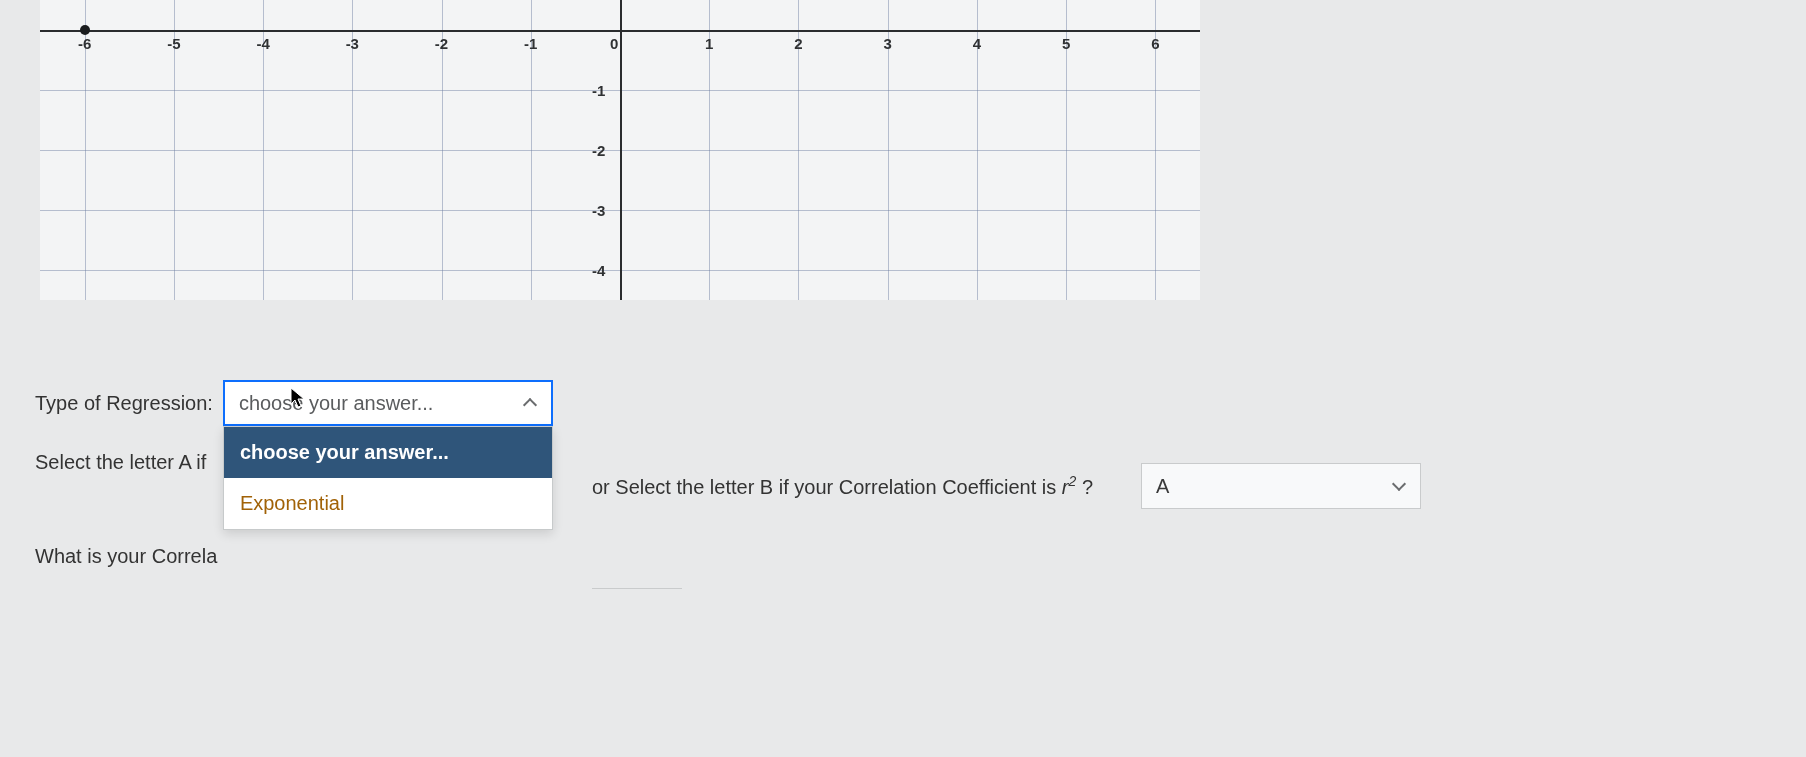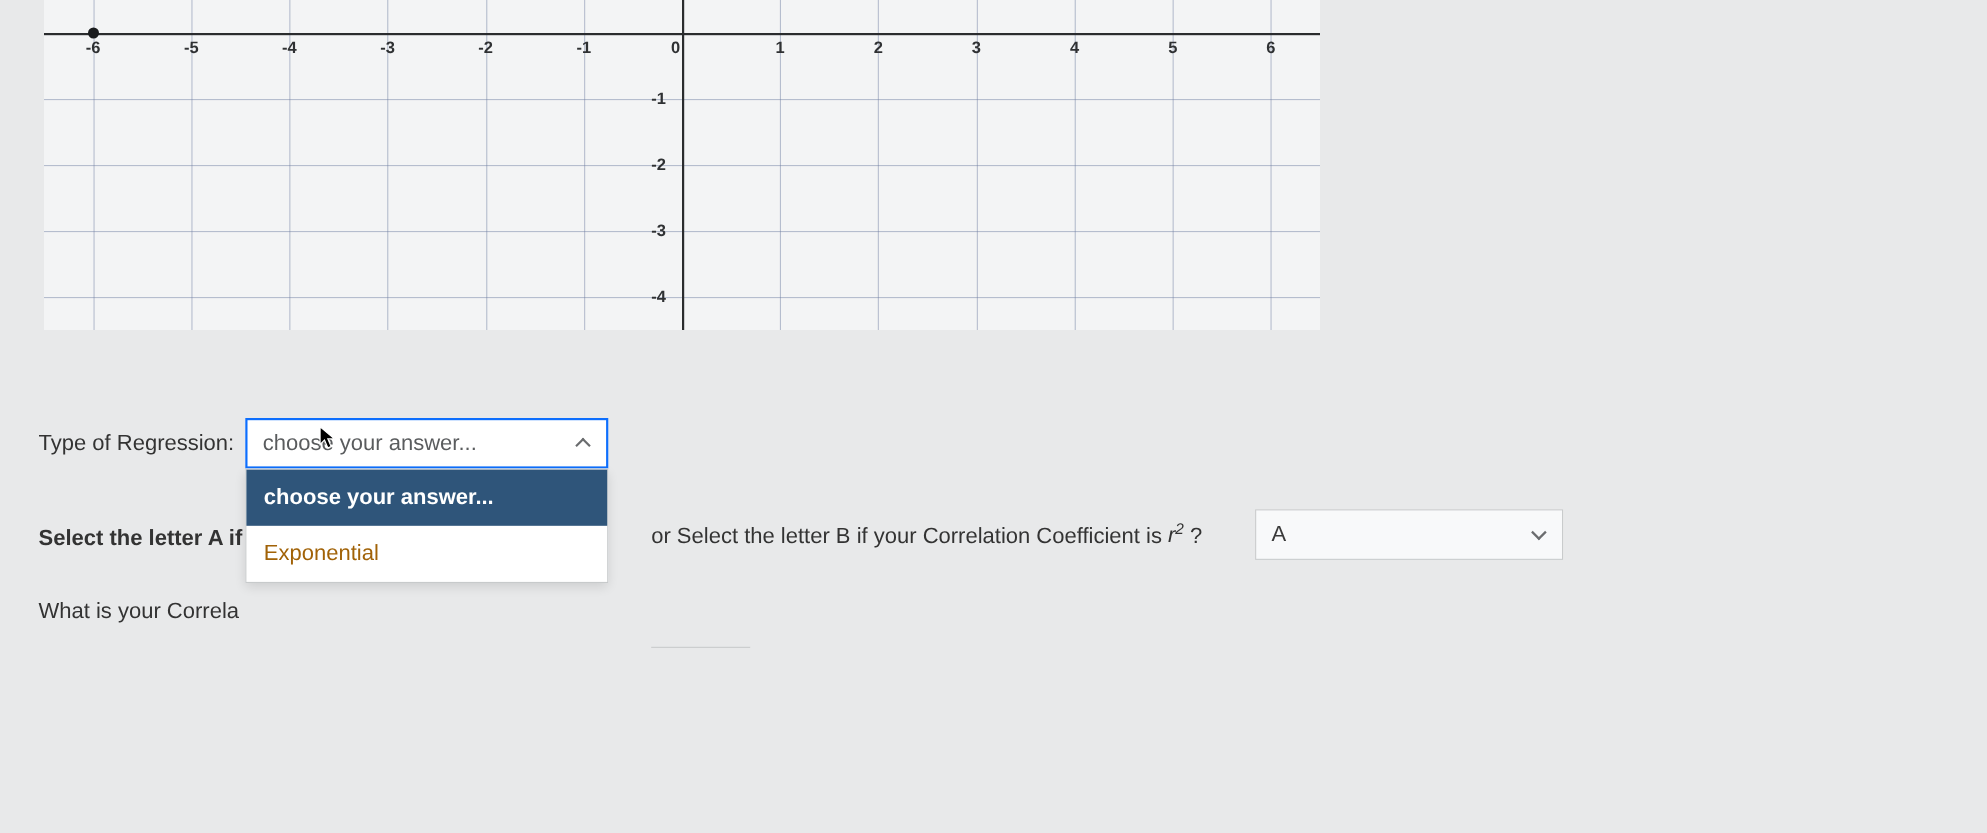--- a/index.html
+++ b/index.html
@@ -220,21 +220,21 @@
       <span>choose your answer...</span>
       <span class="caret up"></span>
     </div>
     <div class="dropdown-listbox">
       <div class="dropdown-option selected">choose your answer...</div>
       <div class="dropdown-option">Exponential</div>
     </div>
   </div>
 </div>
 
-<div class="q-row" style="left:35px; top:478px;font-weight:bold;">
+<div class="q-row" style="left:35px; top:451px;">
   <span class="label-text">Select the letter  A  if</span>
 </div>
 <div class="q-row" style="left:592px; top:463px;gap:38px;">
   <span class="label-text">
     <span>or  Select the letter  B  if your Correlation Coefficient is  </span><i><span>r</span><sup>2</sup></i> <span>?</span>
   </span>
   <div class="dropdown-closed" style="margin-left:10px;">
     <span>A</span>
     <span class="caret down"></span>
   </div>

